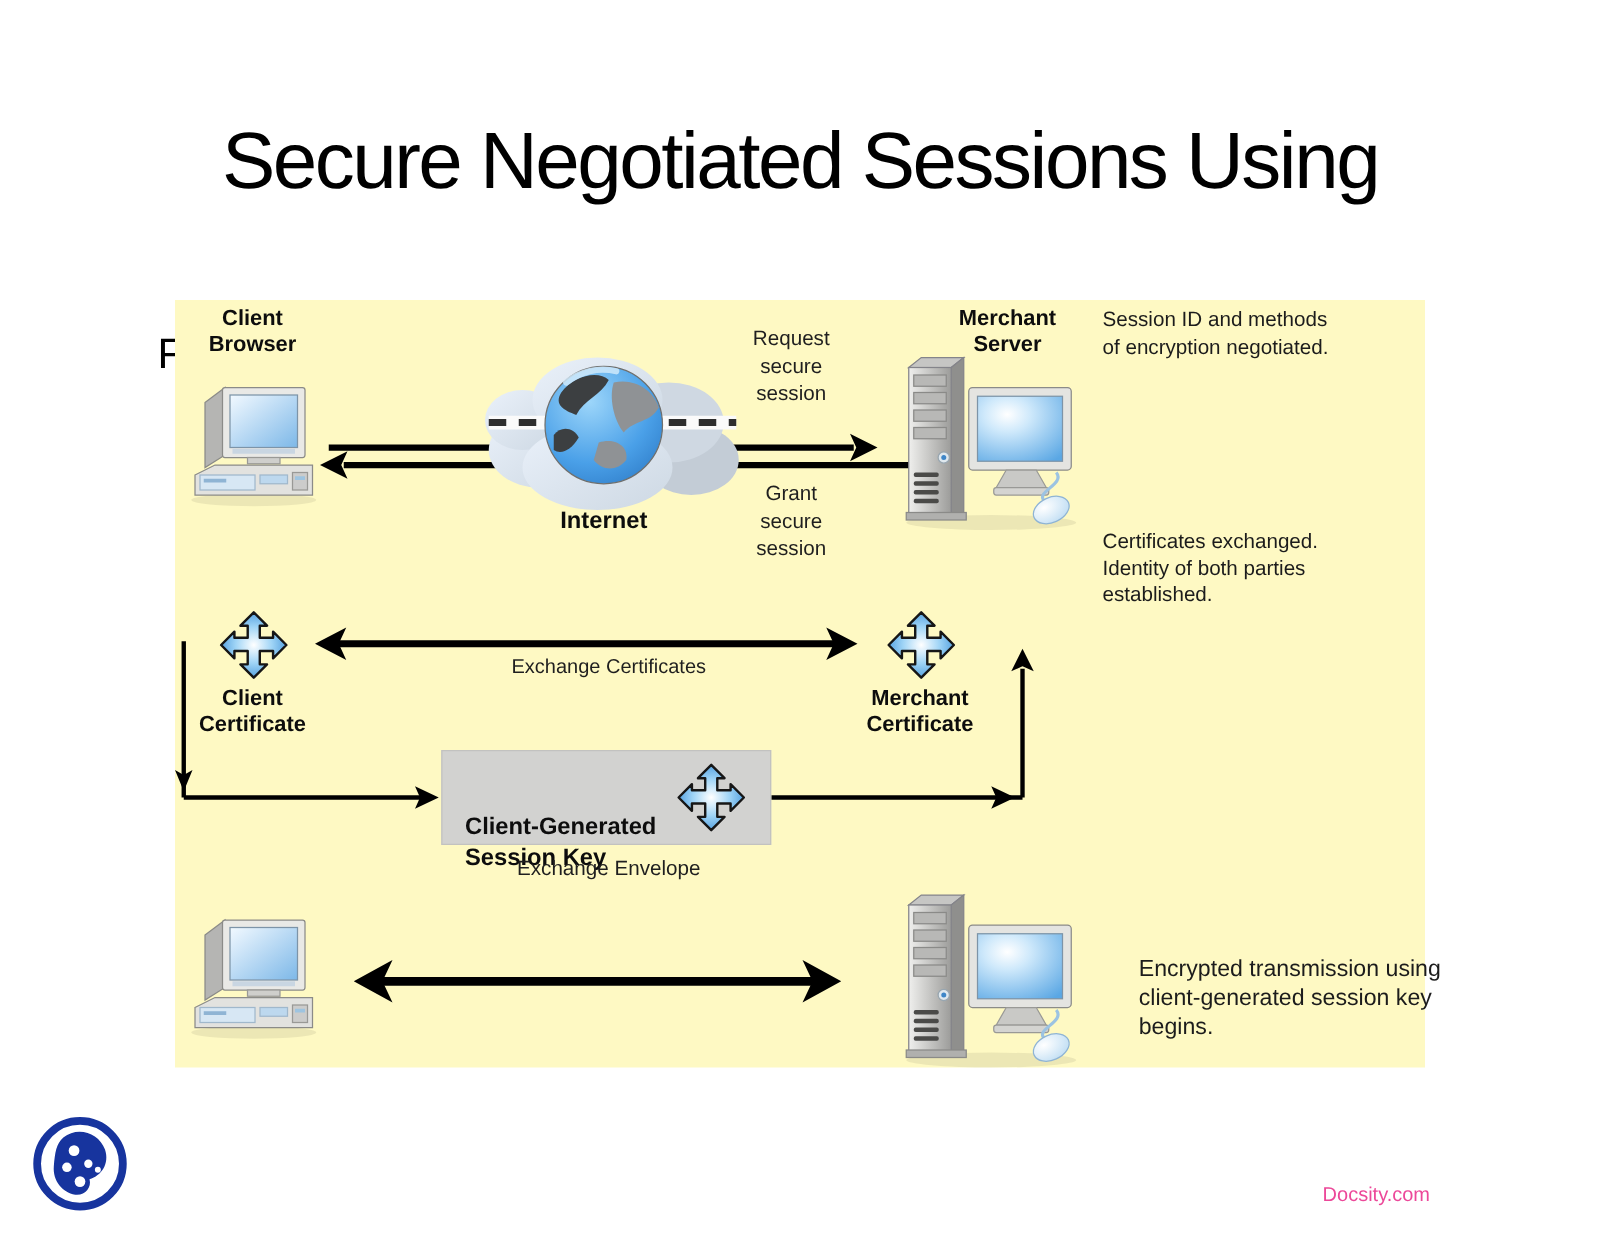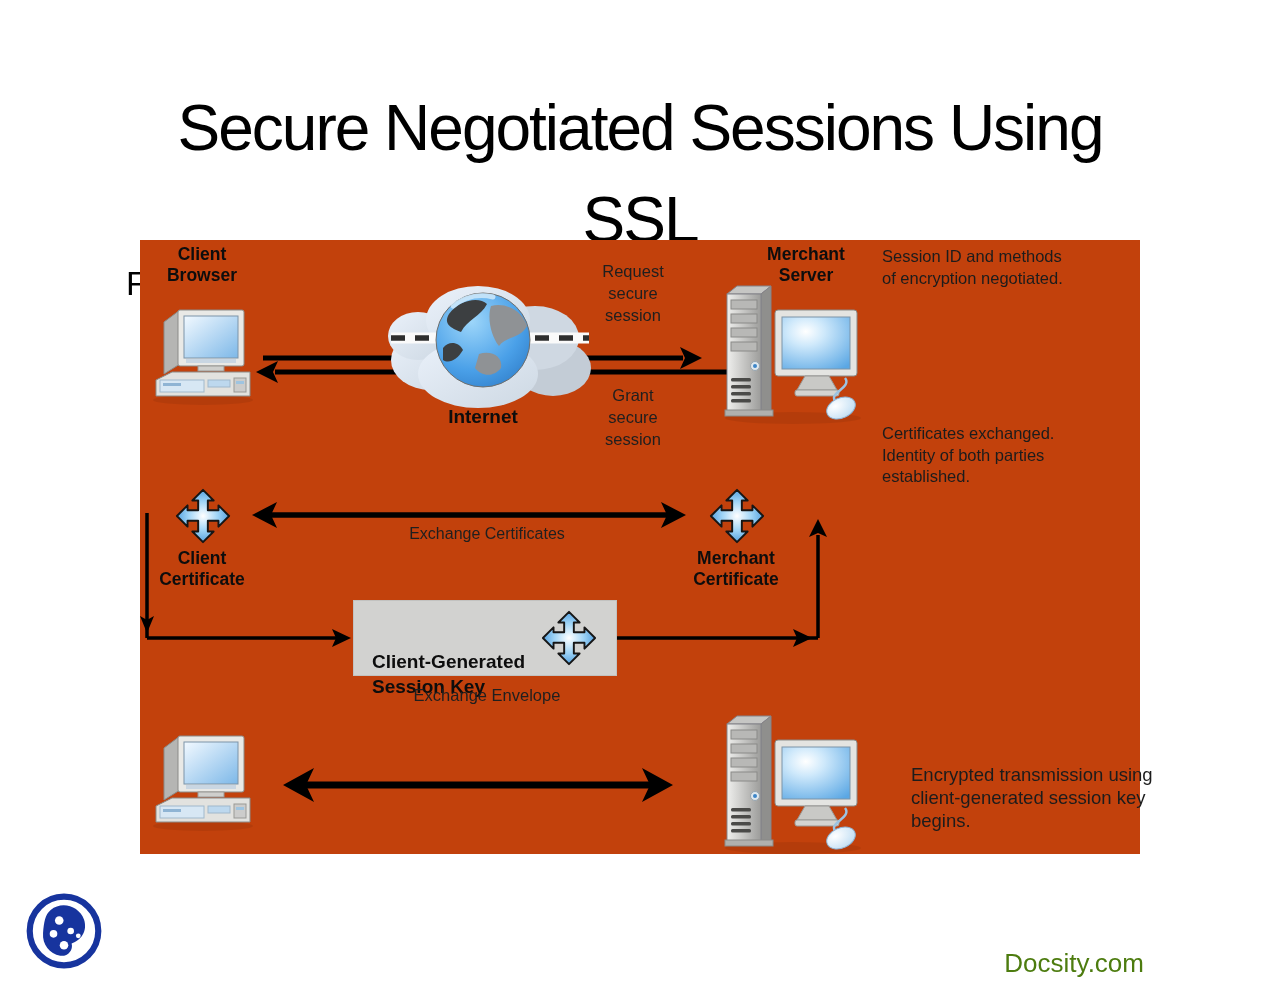--- a/index.html
+++ b/index.html
@@ -5,39 +5,39 @@
   html,body{margin:0;padding:0;background:#ffffff;}
   .slide{
     position:relative;width:1160px;height:989px;background:#ffffff;overflow:hidden;
     font-family:"Liberation Sans","DejaVu Sans",sans-serif;color:#111;
   }
   
   .title{position:absolute;top:82px;left:0;width:1280px;text-align:center;
     font-size:64px;line-height:92px;letter-spacing:-2px;color:#000;font-weight:400;}
   .caption-frag{position:absolute;left:126px;top:264px;font-size:34px;color:#000;}
   
-  .figure{position:absolute;left:140px;top:240px;width:1000px;height:614px;background:#c2410c;}
+  .figure{position:absolute;left:140px;top:240px;width:1000px;height:614px;background:#fef9c3;}
   .figure .layer-lines{position:absolute;left:0;top:0;z-index:1;}
   .fig-item{position:absolute;z-index:2;}
   .lbl{position:absolute;z-index:3;font-weight:bold;color:#0d0d0d;text-align:center;
     font-size:17.5px;line-height:21px;white-space:pre-line;}
   .edge-lbl{position:absolute;z-index:3;color:#1f1f1f;text-align:center;
     font-size:16.5px;line-height:22px;white-space:pre-line;font-weight:400;}
   .ann{position:absolute;z-index:3;color:#1c1c1c;text-align:left;
     font-size:16.5px;line-height:21.5px;white-space:pre-wrap;font-weight:400;width:300px;}
   .ann.big{font-size:18.5px;line-height:23px;margin-left:29px;}
   
   .skbox{position:absolute;left:213px;top:360px;width:264px;height:76px;z-index:2;
     background:#d2d2d0;border:1px solid #c2c2c0;box-sizing:border-box;}
   .skbox .sktext{position:absolute;left:18px;top:13px;font-weight:bold;font-size:19px;
     line-height:25px;color:#0d0d0d;white-space:pre-line;margin-top:35px;}
   .skbox .skicon{position:absolute;left:186px;top:8px;width:58px;height:58px;}
   
   .logo{position:absolute;left:24px;top:891px;width:80px;height:80px;}
-  .site-link{position:absolute;right:16px;top:948px;font-size:26px;color:#4d7c0f;
+  .site-link{position:absolute;right:16px;top:948px;font-size:16px;color:#ec4899;
     text-decoration:none;cursor:pointer;}
   .defs-holder{position:absolute;width:0;height:0;overflow:hidden;}
 </style>
 </head>
 <body>
 
 <svg class="defs-holder" aria-hidden="true">
   <defs>
     <linearGradient id="gScreen" x1="0" y1="0" x2="1" y2="1">
       <stop offset="0" stop-color="#f2f9ff"></stop>
@@ -140,21 +140,20 @@
       <circle cx="42" cy="57" r="4.5" fill="#ffffff"></circle>
       <circle cx="57" cy="47" r="2.5" fill="#ffffff"></circle>
     </symbol>
   </defs>
 </svg>
 
 <div class="slide">
 
   <div class="title">
     <div>Secure Negotiated Sessions Using</div>
-    <div>SSL</div>
   </div>
 
   <div class="caption-frag">F</div>
 
   <div class="figure">
 
     <svg class="layer-lines" width="1000" height="614">
       <g fill="#000" stroke="#000">
 
         <line x1="123" y1="118" x2="543" y2="118" stroke-width="5"></line>

